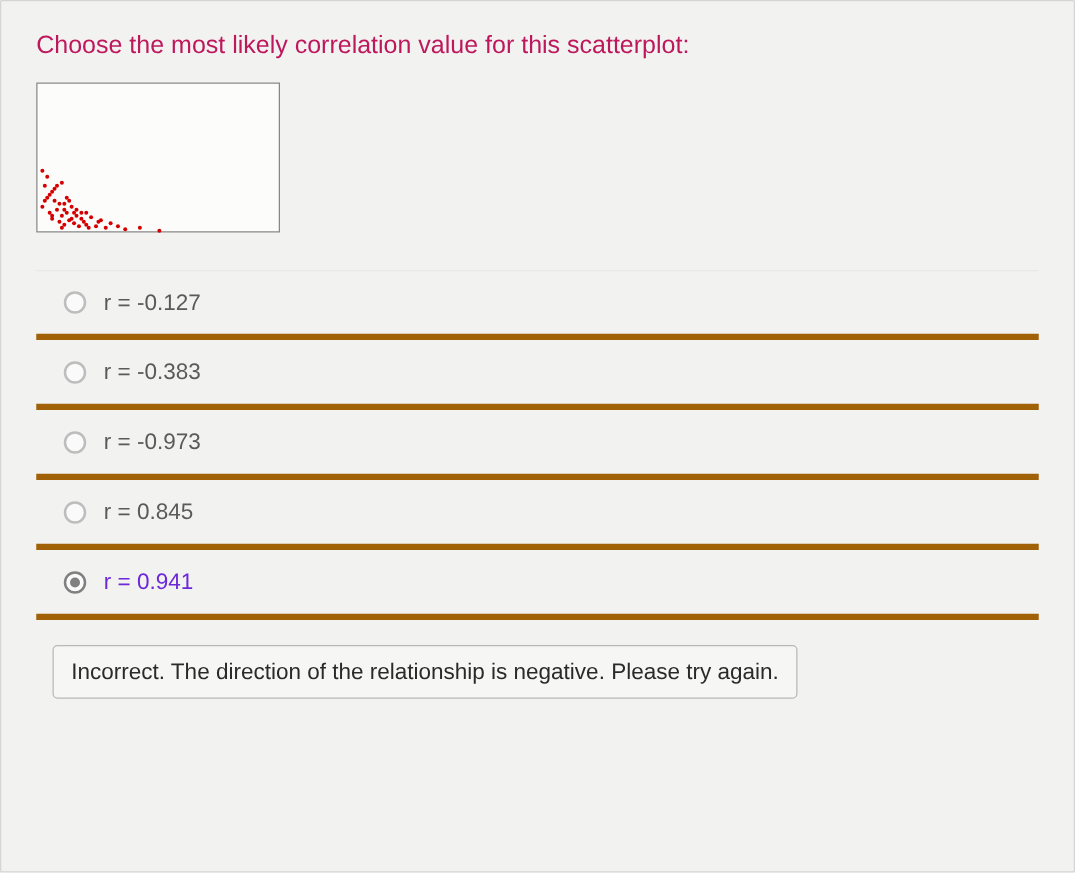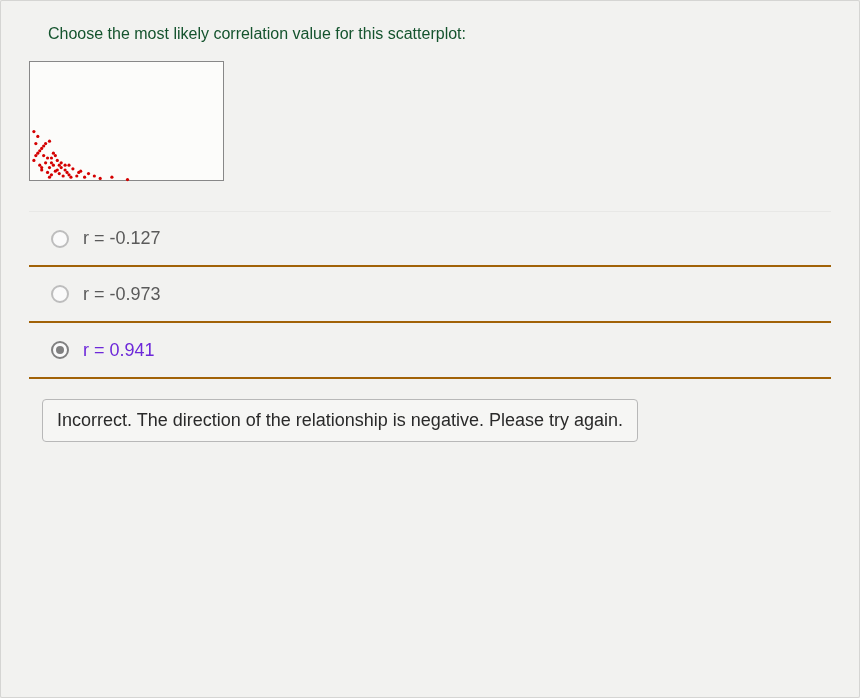--- a/index.html
+++ b/index.html
@@ -12,41 +12,40 @@
     }
     .quiz-container {
       background: #f2f2f0;
       border: 1px solid #d5d5d3;
       border-radius: 2px;
       margin: 0;
       padding: 24px 28px 28px 28px;
       height: 100%;
     }
     .question-text {
-      font-size: 16px;
-      color: #14532d;
+      font-size: 20px;
+      color: #be185d;
       margin-bottom: 18px;
       font-weight: 400;
-      margin-left: 19px;
     }
     .scatterplot-box {
       width: 195px;
       height: 120px;
       border: 1px solid #888;
       background: #fcfcfa;
       margin-bottom: 30px;
       position: relative;
     }
     .scatterplot-box svg { display:block; }
     .options { margin-top: 4px; }
     .option-row {
       display: flex;
       align-items: center;
       height: 56px;
-      border-bottom: 2px solid #a16207;
+      border-bottom: 5px solid #a16207;
       padding-left: 22px;
       gap: 14px;
     }
     .option-row:first-child { border-top: 1px solid #e8e8e6; }
     .radio {
       width: 18px;
       height: 18px;
       border-radius: 50%;
       border: 2px solid #bdbdbd;
       background: #fafafa;
@@ -148,21 +147,29 @@
       </svg>
   </div>
 
   <div class="options" id="options-root">
     <div class="option-row">
       <span class="radio"></span>
       <span class="option-label">r = -0.127</span>
     </div>
     <div class="option-row">
       <span class="radio"></span>
+      <span class="option-label">r = -0.383</span>
+    </div>
+    <div class="option-row">
+      <span class="radio"></span>
       <span class="option-label">r = -0.973</span>
+    </div>
+    <div class="option-row">
+      <span class="radio"></span>
+      <span class="option-label">r = 0.845</span>
     </div>
     <div class="option-row selected">
       <span class="radio selected"></span>
       <span class="option-label">r = 0.941</span>
     </div>
   </div>
 
   <div class="feedback">
     <span>Incorrect. The direction of the relationship is negative. Please try again.</span>
   </div>

